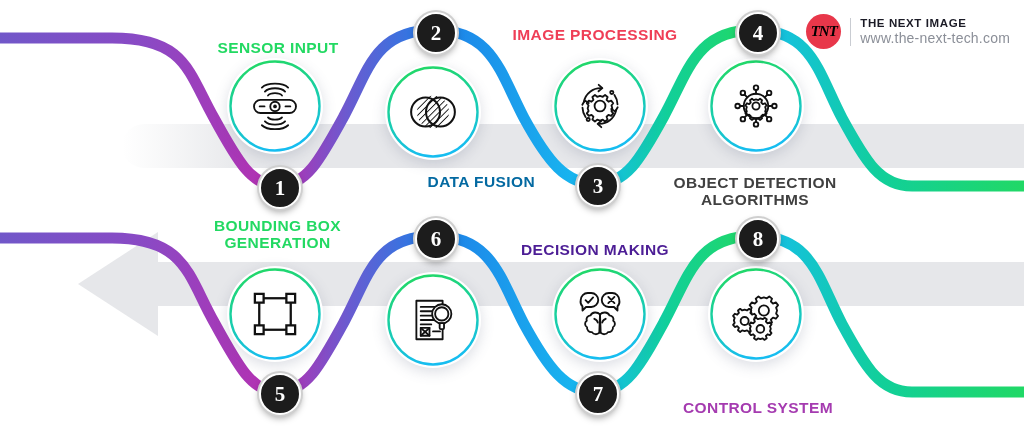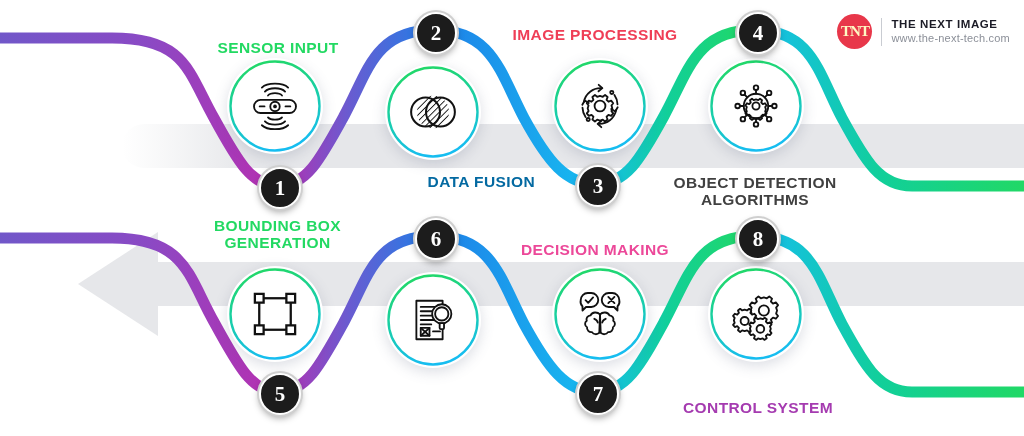--- a/index.html
+++ b/index.html
@@ -53,28 +53,28 @@
 
   
   .logo{
     position:absolute;right:14px;top:14px;
     display:flex;align-items:center;gap:9px;
   }
   .logo-mark{
     width:35px;height:35px;border-radius:50%;
     background:#e8374a;
     display:flex;align-items:center;justify-content:center;
-    color:#fef9c3;font-weight:bold;font-size:15px;
+    color:#000000;font-weight:bold;font-size:15px;
     font-family:"Liberation Serif", serif;
-    letter-spacing:-1px;
+    letter-spacing:-1px;font-style:italic;
   }
   .logo-sep{width:1px;height:28px;background:#c9ccd2;}
   .logo-txt{display:flex;flex-direction:column;line-height:1.25;}
   .logo-title{font-size:11.5px;font-weight:bold;color:#1b1b26;letter-spacing:.6px;}
-  .logo-url{font-size:11px;color:#8b8f98;letter-spacing:.2px;}
+  .logo-url{font-size:14px;color:#8b8f98;letter-spacing:.2px;}
 </style>
 </head>
 <body>
 
 <div class="stage">
 
   <svg class="layer" viewBox="0 0 1024 436">
     <defs>
       <linearGradient id="gTrack" x1="0" y1="0" x2="1" y2="0">
         <stop offset="0%" stop-color="#e9eaec" stop-opacity="0"></stop>
@@ -298,21 +298,21 @@
         <line x1="28" y1="41" x2="18" y2="50"></line>
         <line x1="32" y1="45" x2="40" y2="45"></line>
         <circle cx="42" cy="25" r="11" fill="#fff"></circle>
         <circle cx="42" cy="25" r="7.6"></circle>
         <rect x="39.6" y="35.5" width="5" height="7" rx="1.4" fill="#fff"></rect>
       </svg>
     </span>
   </div>
   <div class="badge" style="left:415px;top:218px;">6</div>
 
-  <div class="label" style="left:490px;top:241px;width:210px;color:#ec4899;">DECISION MAKING</div>
+  <div class="label" style="left:490px;top:241px;width:210px;color:#4c1d95;">DECISION MAKING</div>
   <div class="disc" style="left:552px;top:266px;">
     <svg class="ringwrap" viewBox="0 0 96 96">
       <circle cx="48" cy="48" r="44.5" fill="none" stroke="url(#discRing)" stroke-width="2.4"></circle>
     </svg>
     <span class="glyph">
       <svg viewBox="0 0 64 64" width="56" height="56" fill="none" stroke="#111" stroke-width="2.1" stroke-linecap="round" stroke-linejoin="round">
         <path d="M10 16 a8 8 0 0 1 8-8 h4 a8 8 0 0 1 0 16 h-6 l-4 4 v-4.6 A8 8 0 0 1 10 16 Z"></path>
         <path d="M15.5 16.2 l3 3.1 5.6-6.2"></path>
         <path d="M54 16 a8 8 0 0 0-8-8 h-4 a8 8 0 0 0 0 16 h6 l4 4 v-4.6 A8 8 0 0 0 54 16 Z"></path>
         <path d="M41.5 12.5 l7 7 M48.5 12.5 l-7 7"></path>

